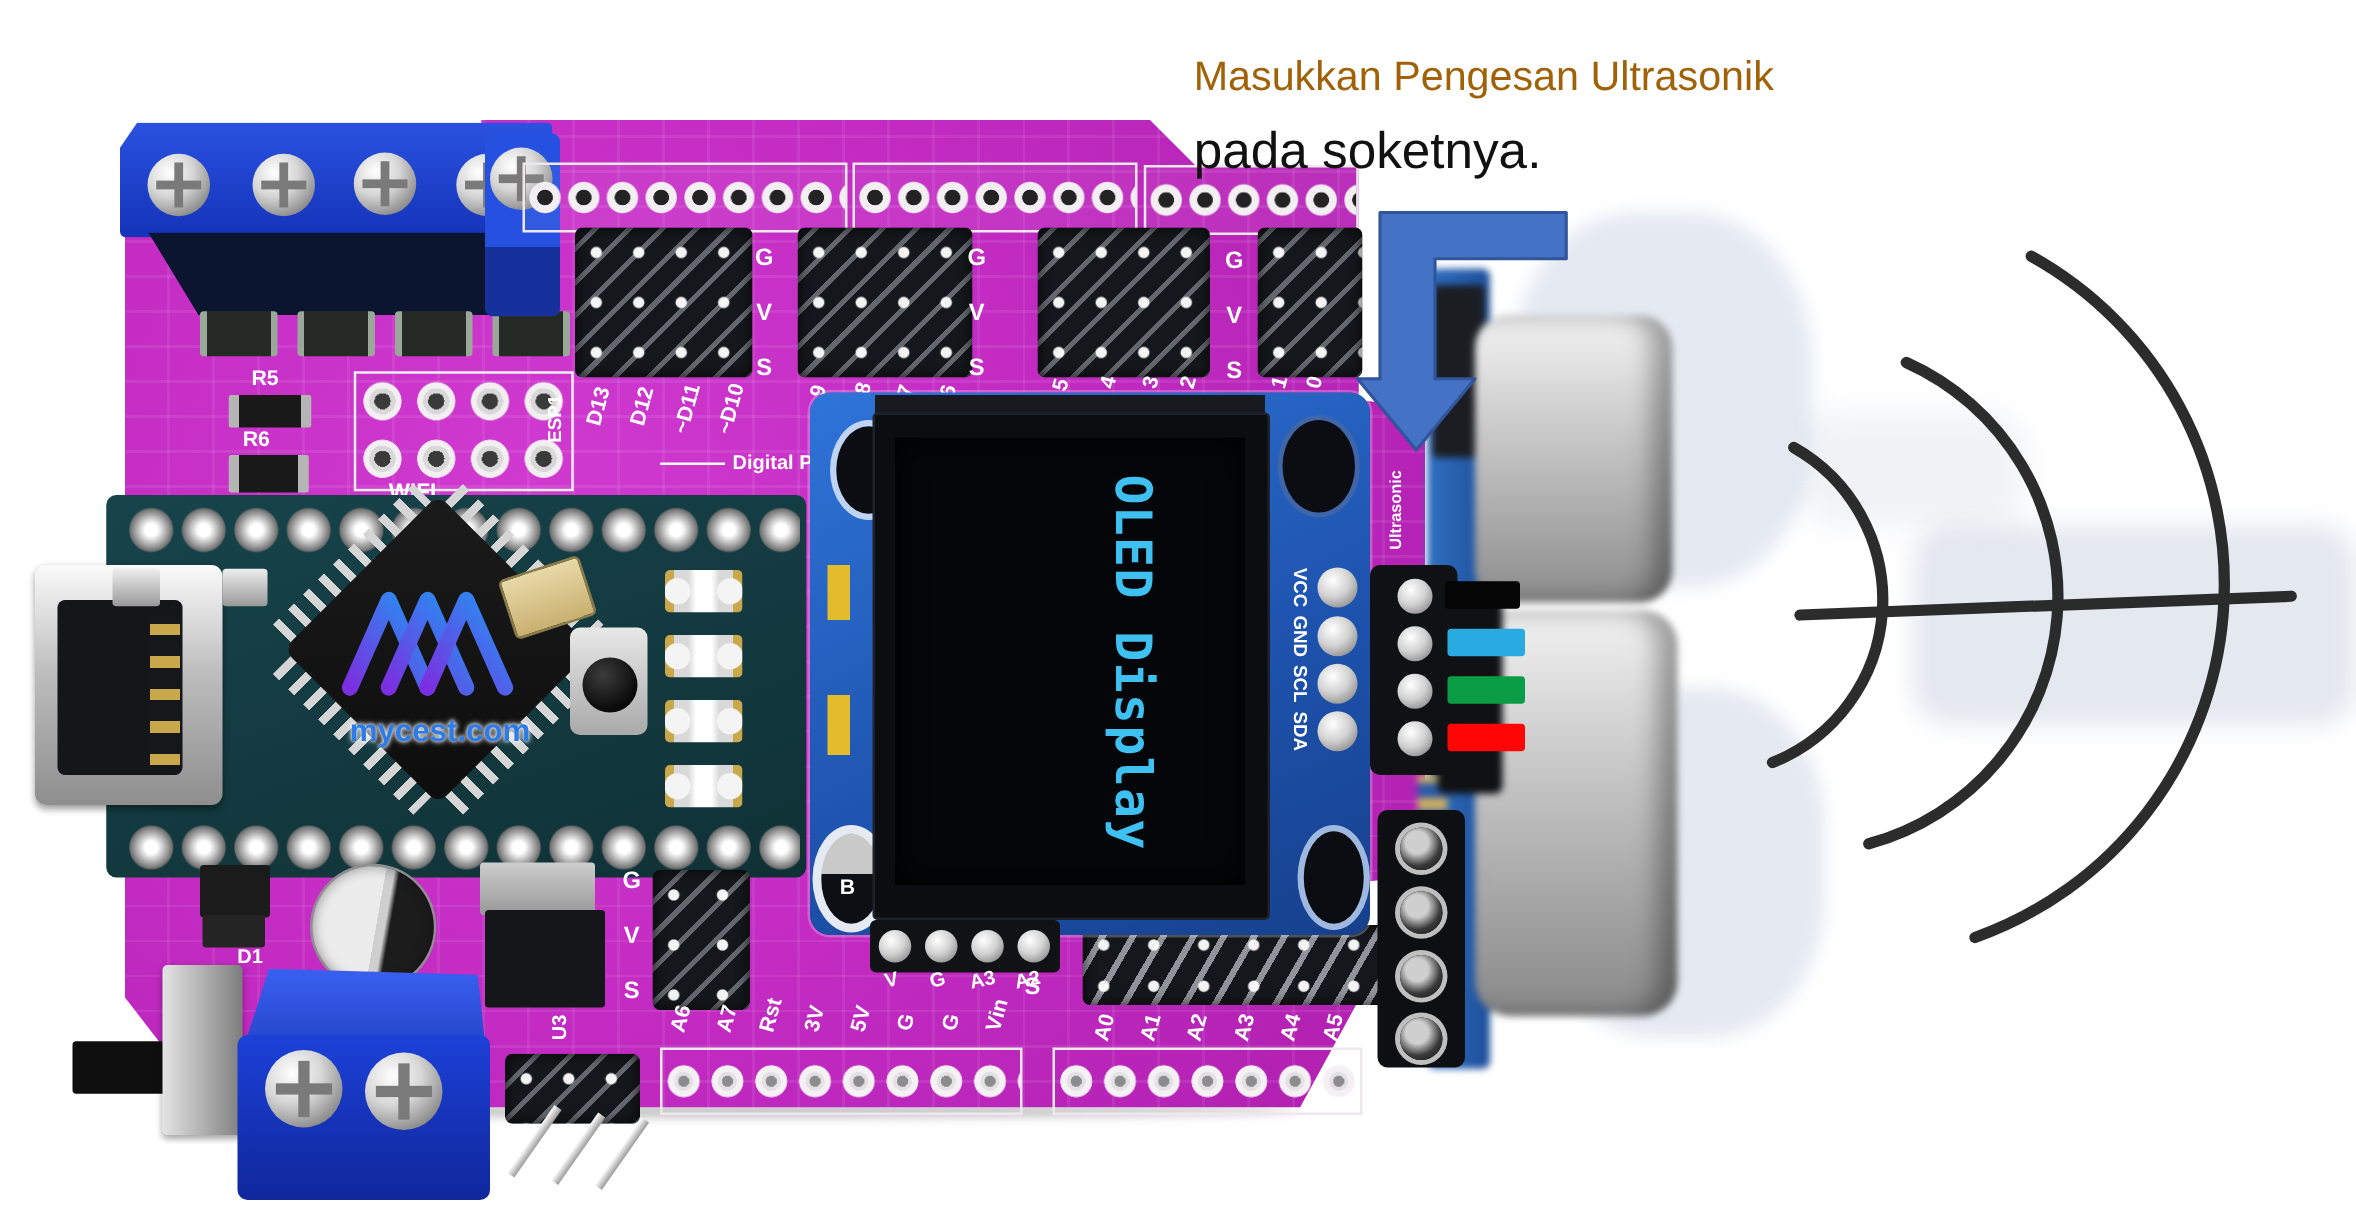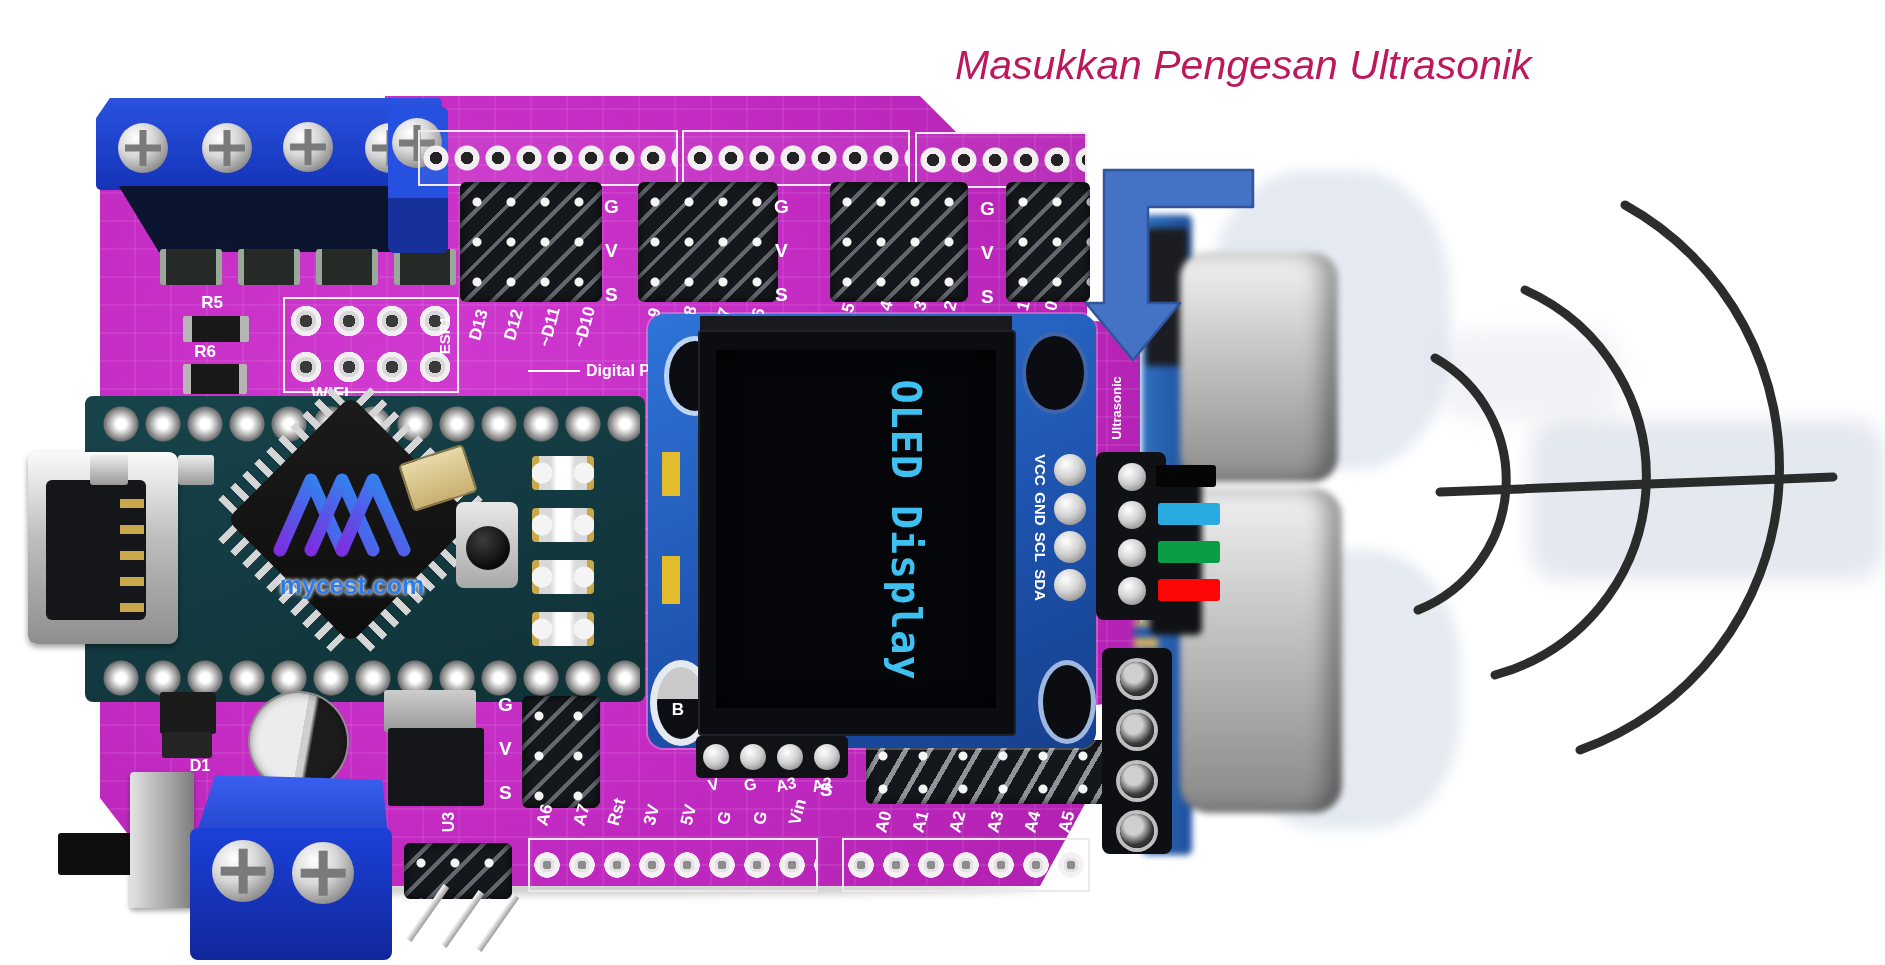--- a/index.html
+++ b/index.html
@@ -307,15 +307,16 @@
       <path d="M 145 140 A 205 205 0 0 1 115 525"></path>
       <path d="M 245 55 A 300 300 0 0 1 200 600"></path>
       <path d="M 60 342 L 453 327"></path>
     </g>
   </svg>
 
   <svg class="abs" style="left:1080px;top:160px;" width="185" height="210" viewBox="0 0 185 210">
     <polygon points="24,10 173,10 173,47 68,47 68,143 100,143 53,200 6,143 24,143" fill="#4472C4" stroke="#31549B" stroke-width="2.5" stroke-linejoin="round"></polygon>
   </svg>
 
-  <div class="abs" style="left:955px;top:42px;font-size:41px;color:#be185d;font-style:italic;">Masukkan Pengesan Ultrasonik</div>
+  <div class="abs" style="left:955px;top:42px;font-size:33px;color:#a16207;">Masukkan Pengesan Ultrasonik</div>
+  <div class="abs" style="left:955px;top:97px;font-size:41px;color:#111;">pada soketnya.</div>
 
 </div>
 
 </body></html>

